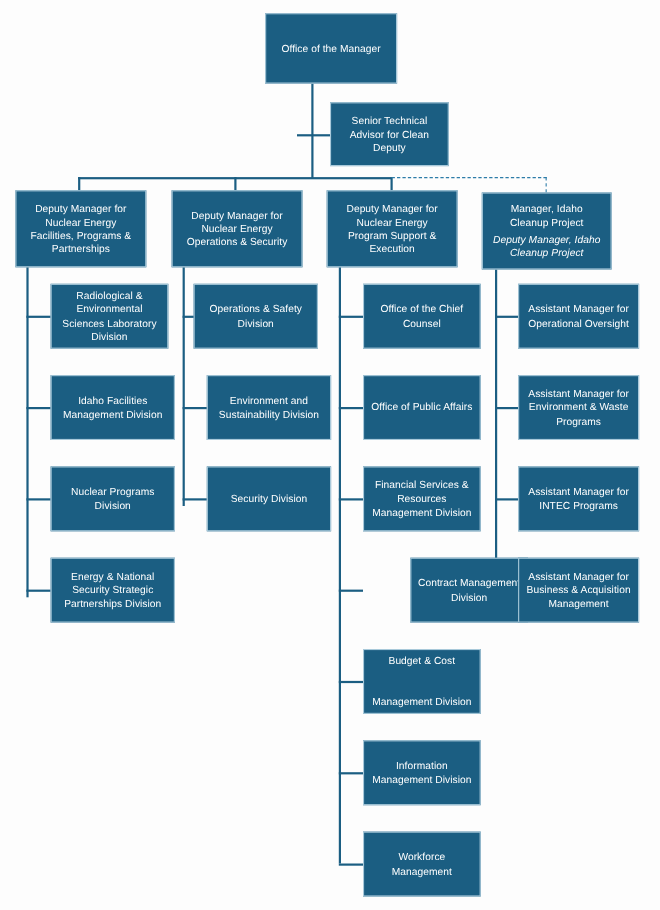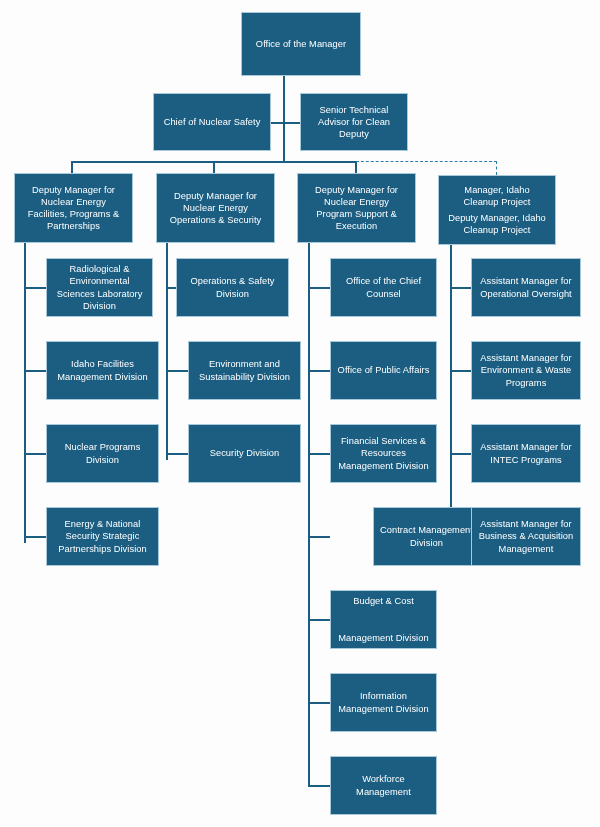--- a/index.html
+++ b/index.html
@@ -22,21 +22,21 @@
     align-items:center;
     justify-content:center;
     text-align:center;
     font-size:9.3px;
     line-height:12.2px;
     letter-spacing:.05px;
     padding:2px 3px;
     z-index:2;
   }
   .node .ln{display:block;width:100%;white-space:nowrap;}
-  .node .blk + .blk{margin-top:4px;}
+  .node .blk + .blk{margin-top:4px;font-style:italic;}
 
   .conn{
     position:absolute;
     background:#1b5e82;
     z-index:1;
   }
   .conn.h{height:1.6px;}
   .conn.v{width:1.6px;}
 
   .dash{
@@ -95,23 +95,20 @@
   <div class="conn v" style="left:450px;top:245px;height:298px;"></div>
   <div class="conn h" style="left:450px;top:287px;width:22px;"></div>
   <div class="conn h" style="left:450px;top:370px;width:22px;"></div>
   <div class="conn h" style="left:450px;top:453px;width:22px;"></div>
   <div class="conn h" style="left:450px;top:536px;width:22px;"></div>
 
   <div class="node" style="left:224px;top:12px;width:120px;height:64px;margin-left:17px;">
     <span class="ln">Office of the Manager</span>
   </div>
 
-  <div class="node" style="left:153px;top:93px;width:118px;height:58px;">
-    <span class="ln">Chief of Nuclear Safety</span>
-  </div>
 
   <div class="node" style="left:300px;top:93px;width:108px;height:58px;justify-content:center;">
     <span class="ln">Senior Technical</span>
     <span class="ln">Advisor for Clean</span>
     <span class="ln">Deputy</span>
   </div>
 
   <div class="node" style="left:14px;top:173px;width:119px;height:70px;">
     <span class="ln">Deputy Manager for</span>
     <span class="ln">Nuclear Energy</span>

